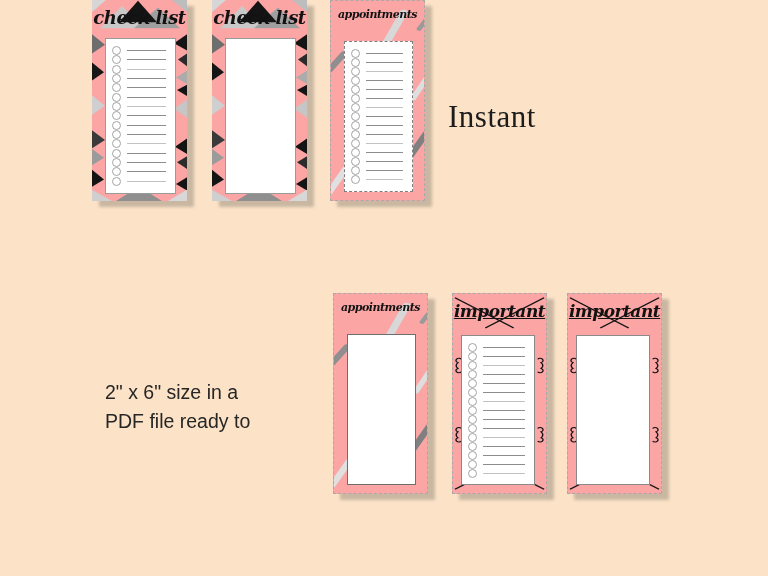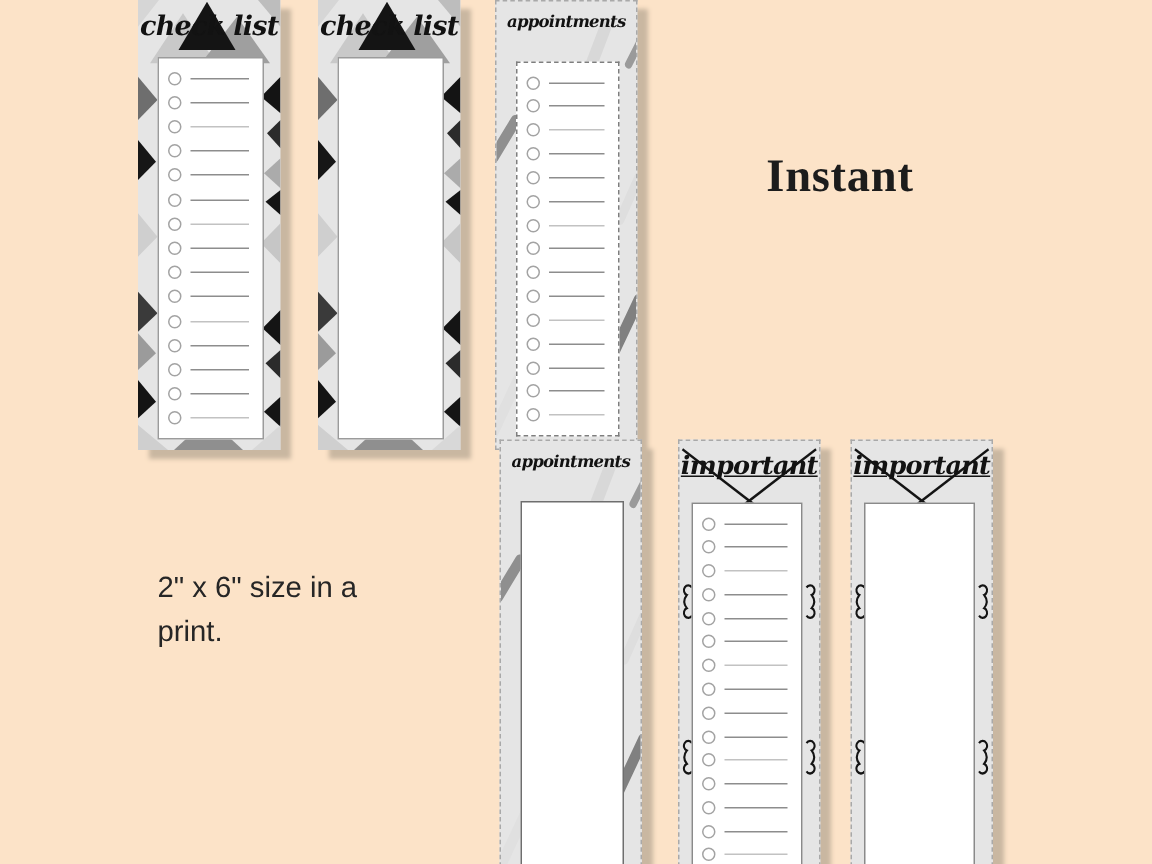--- a/index.html
+++ b/index.html
@@ -2,21 +2,21 @@
 <html><head>
 <meta charset="utf-8">
 <style>
   html,body{margin:0;padding:0;}
   body{
     width:768px;height:576px;position:relative;overflow:hidden;
     background:#fce3c8;
     font-family:"Liberation Sans",sans-serif;
   }
   .card{
-    position:absolute;width:95px;height:300px;background:#e5e5e5;
+    position:absolute;width:95px;height:201px;background:#fca5a5;
     box-shadow:7px 6px 3px #c9b7a1;box-sizing:border-box;
   }
   .card.cutline{border:1px dashed #a9a9a9;}
   .pattern{position:absolute;left:0;top:0;width:100%;height:100%;z-index:1;}
   .card-title{
     position:absolute;top:7px;left:0;right:0;text-align:center;z-index:3;
     font-family:"DejaVu Serif",serif;font-style:italic;font-weight:bold;
     color:#121212;letter-spacing:-0.5px;white-space:nowrap;
   }
   .title-lg{font-size:18px;}
@@ -34,23 +34,23 @@
     display:flex;flex-direction:column;justify-content:space-between;
   }
   .row{display:flex;align-items:center;height:12px;}
   .row .circle{
     width:7px;height:7px;border:1px solid #a3a3a3;border-radius:50%;
     flex:0 0 auto;background:#fff;
   }
   .row .line{flex:1;height:1px;background:#8d8d8d;margin-left:6px;margin-right:2px;}
   .row:nth-child(4n+3) .line{background:#c2c2c2;}
   .headline{
-    position:absolute;left:448px;top:94px;width:224px;text-align:center;
+    position:absolute;left:448px;top:94px;width:224px;text-align:left;
     font-family:"Liberation Serif",serif;color:#1c1c1c;
-    font-size:31px;line-height:45px;letter-spacing:0.5px;font-weight:bold;
+    font-size:31px;line-height:45px;letter-spacing:0.5px;
   }
   .size-note{
     position:absolute;left:105px;top:378px;width:190px;
     font-size:19.5px;line-height:28.5px;color:#262626;
   }
 </style>
 </head>
 <body>
 
 <div class="card" style="left:92px;top:0;">
@@ -359,14 +359,14 @@
   <div class="card-title title-sm">important</div>
   <div class="inner-box box-imp"></div>
 </div>
 
 <div class="headline">
   <div>Instant</div>
 </div>
 
 <div class="size-note">
   <div>2" x 6" size in a</div>
-  <div>print.</div>
+  <div>PDF file ready to</div>
 </div>
 
 </body></html>

